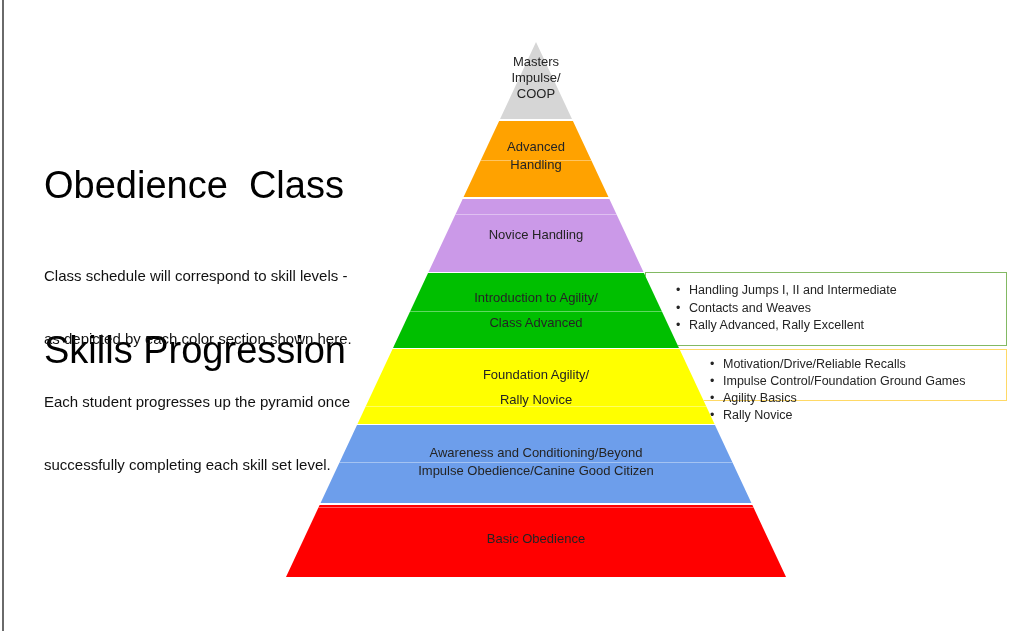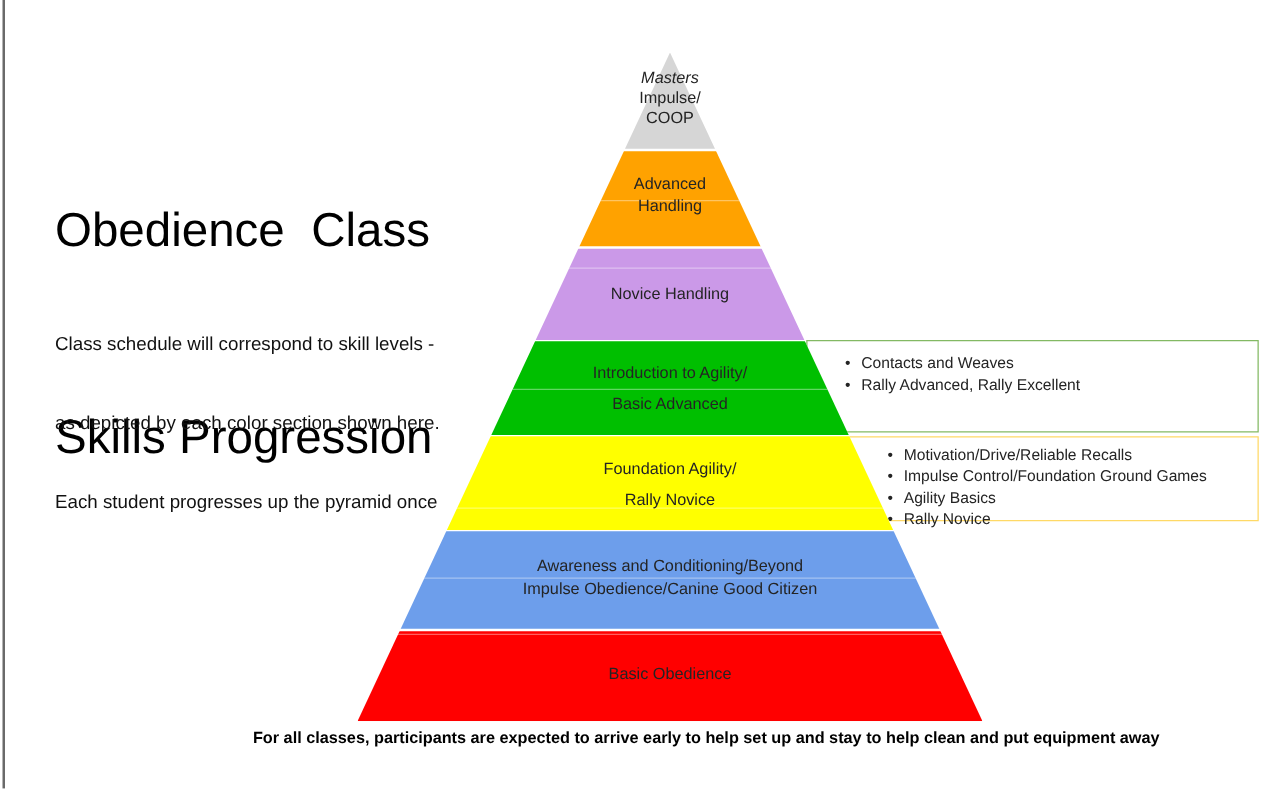--- a/index.html
+++ b/index.html
@@ -65,21 +65,21 @@
     position:absolute; background:#fff; z-index:2;
     font-size:12.5px; color:#242424;
   }
   .callout-green {
     left:645px; top:272px; width:362px; height:74px;
     border:1px solid #83B963;
     padding:9px 0 0 30px; box-sizing:border-box;
     line-height:17.5px;
   }
   .callout-yellow {
-    left:657px; top:349px; width:350px; height:68px;
+    left:657px; top:349px; width:350px; height:52px;
     border:1px solid #FFD966;
     padding:6px 0 0 52px; box-sizing:border-box;
     line-height:17px;
   }
   .c-item { position:relative; padding-left:13px; white-space:nowrap; }
   .c-item::before { content:"\2022"; position:absolute; left:0; top:0; }
 
   
   .footer-note {
     position:absolute; left:150px; top:582px; width:830px;
@@ -95,23 +95,25 @@
 
   <div class="title-block">
     <div>Obedience  Class</div>
     <div>Skills Progression</div>
   </div>
 
   <div class="desc-block">
     <div>Class schedule will correspond to skill levels -</div>
     <div>as depicted by each color section shown here.</div>
     <div>Each student progresses up the pyramid once</div>
+    <div>successfully completing each skill set level.</div>
   </div>
 
   <div class="callout callout-green">
+    <div class="c-item">Handling Jumps I, II and Intermediate</div>
     <div class="c-item">Contacts and Weaves</div>
     <div class="c-item">Rally Advanced, Rally Excellent</div>
   </div>
 
   <div class="callout callout-yellow">
     <div class="c-item">Motivation/Drive/Reliable Recalls</div>
     <div class="c-item">Impulse Control/Foundation Ground Games</div>
     <div class="c-item">Agility Basics</div>
     <div class="c-item">Rally Novice</div>
   </div>
@@ -134,36 +136,35 @@
     </div>
     <div class="band band-awareness">
       <div class="band-divider" style="top:37px;"></div>
     </div>
     <div class="band band-basic">
       <div class="band-divider" style="top:2px;"></div>
     </div>
   </div>
 
   <div class="pyramid-labels">
-    <div class="plabel" style="top:12px;font-style:italic;">Masters</div>
+    <div class="plabel" style="top:12px;">Masters</div>
     <div class="plabel" style="top:28px;">Impulse/</div>
     <div class="plabel" style="top:44px;">COOP</div>
 
     <div class="plabel" style="top:97px;text-align:center;">Advanced</div>
     <div class="plabel" style="top:115px;">Handling</div>
 
     <div class="plabel" style="top:185px;">Novice Handling</div>
 
     <div class="plabel" style="top:248px;">Introduction to Agility/</div>
-    <div class="plabel" style="top:273px;">Basic Advanced</div>
+    <div class="plabel" style="top:273px;">Class Advanced</div>
 
     <div class="plabel" style="top:325px;">Foundation Agility/</div>
     <div class="plabel" style="top:350px;">Rally Novice</div>
 
     <div class="plabel" style="top:403px;">Awareness and Conditioning/Beyond</div>
     <div class="plabel" style="top:421px;">Impulse Obedience/Canine Good Citizen</div>
 
     <div class="plabel" style="top:489px;">Basic Obedience</div>
   </div>
 
-  <div class="footer-note">For all classes, participants are expected to arrive early to help set up and stay to help clean and put equipment away</div>
 
 </div>
 
 </body></html>

